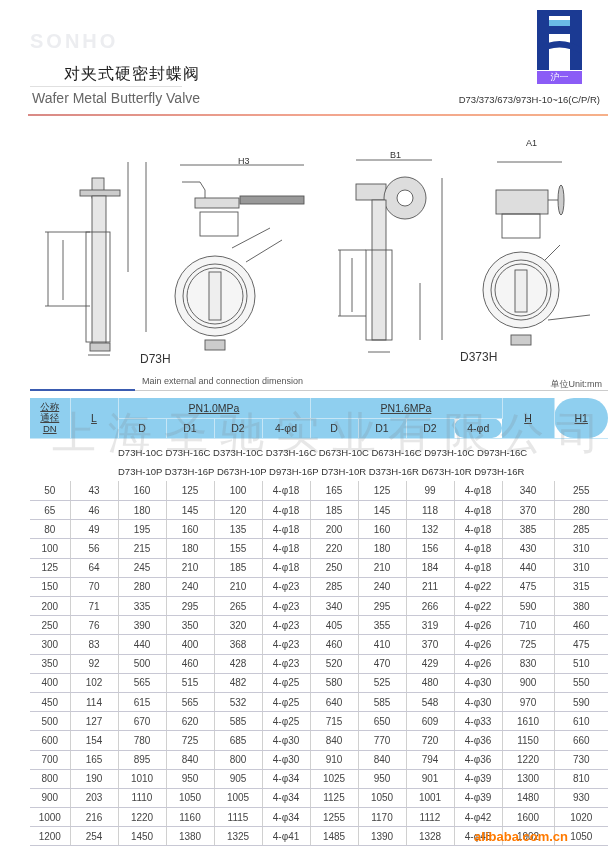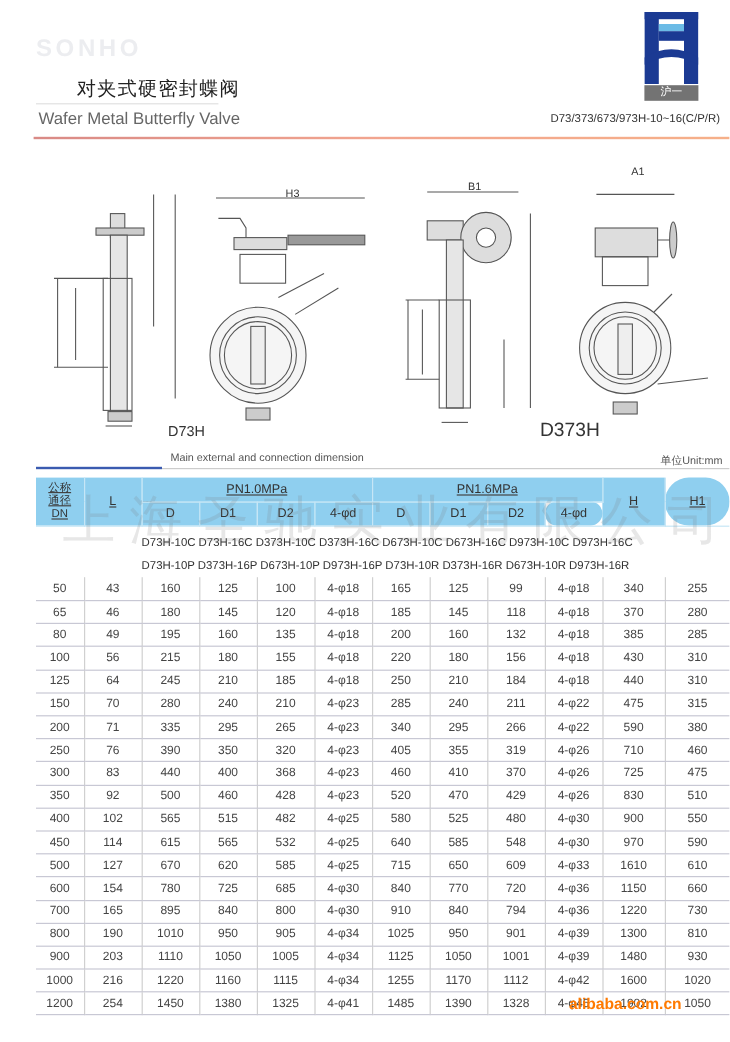--- a/index.html
+++ b/index.html
@@ -7,21 +7,21 @@
   body { position: relative; font-family: "Liberation Sans", "DejaVu Sans", sans-serif; color: #333; }
 
   .wm-logo { position: absolute; left: 30px; top: 30px; font-size: 20px; color: #ecedf0; letter-spacing: 3px; font-weight: bold; }
   .title-cn { position: absolute; left: 32px; top: 64px; font-size: 16px; color: #222; font-family: Liberation Sans, sans-serif; letter-spacing: 1px; margin-left: 32px; }
   .title-line { position: absolute; left: 30px; top: 86px; width: 152px; height: 1px; background: #e0e0e0; }
   .title-en { position: absolute; left: 32px; top: 90px; font-size: 14px; color: #666; }
   .model-code { position: absolute; right: 8px; top: 94px; font-size: 9.5px; color: #333; }
   .divider { position: absolute; left: 28px; top: 114px; width: 580px; height: 2px; background: linear-gradient(90deg,#d98a86,#f2a58f,#f6b089); }
 
   .logo { position: absolute; left: 537px; top: 8px; width: 45px; height: 76px; }
-  .logo-label { position: absolute; left: 0; bottom: 0; width: 45px; height: 13px; background: #737373; color: #fff; font-size: 9px; text-align: center; line-height: 13px; font-family: "DejaVu Sans", sans-serif; }
+  .logo-label { position: absolute; left: 0; bottom: 0; width: 45px; height: 13px; background: #8b5cf6; color: #fff; font-size: 9px; text-align: center; line-height: 13px; font-family: "DejaVu Sans", sans-serif; }
 
   .drawings { position: absolute; left: 0; top: 130px; width: 608px; height: 235px; }
   .dwg-label { position: absolute; font-size: 11px; color: #333; }
 
   .sec-title { position: absolute; left: 32px; top: 374px; font-size: 10.5px; font-weight: bold; color: #222; font-family: "DejaVu Sans", sans-serif; margin-top: 39px; }
   .sec-title-en { position: absolute; left: 142px; top: 376px; font-size: 9px; color: #555; }
   .sec-underline { position: absolute; left: 30px; top: 389px; width: 105px; height: 2px; background: #3a5bb0; }
   .sec-rule { position: absolute; left: 135px; top: 390px; width: 473px; height: 1px; background: #ccc; }
   .unit { position: absolute; right: 6px; top: 378px; font-size: 9px; color: #555; }
 
@@ -112,21 +112,21 @@
       <circle cx="521" cy="290" r="38" fill="#f5f5f5"></circle>
       <circle cx="521" cy="290" r="30"></circle>
       <circle cx="521" cy="290" r="26"></circle>
       <rect x="515" y="270" width="12" height="42" fill="#eee"></rect>
       <rect x="511" y="335" width="20" height="10" fill="#ccc"></rect>
       <line x1="545" y1="260" x2="560" y2="245"></line>
         <line x1="548" y1="320" x2="590" y2="315"></line>
     </g>
   </svg>
   <div class="dwg-label" style="left:140px;top:222px;font-size:12px;">D73H</div>
-  <div class="dwg-label" style="left:450px;top:220px;font-size:16px;">D373H</div>
+  <div class="dwg-label" style="left:460px;top:220px;font-size:12px;">D373H</div>
   <div class="dwg-label" style="left:238px;top:26px;font-size:9px;">H3</div>
   <div class="dwg-label" style="left:390px;top:20px;font-size:9px;">B1</div>
   <div class="dwg-label" style="left:526px;top:8px;font-size:9px;">A1</div>
 </div>
 
 <div class="sec-title">主要外形和连接尺寸</div>
 <div class="sec-title-en">Main external and connection dimension</div>
 <div class="sec-underline"></div>
 <div class="sec-rule"></div>
 <div class="unit">单位Unit:mm</div>

